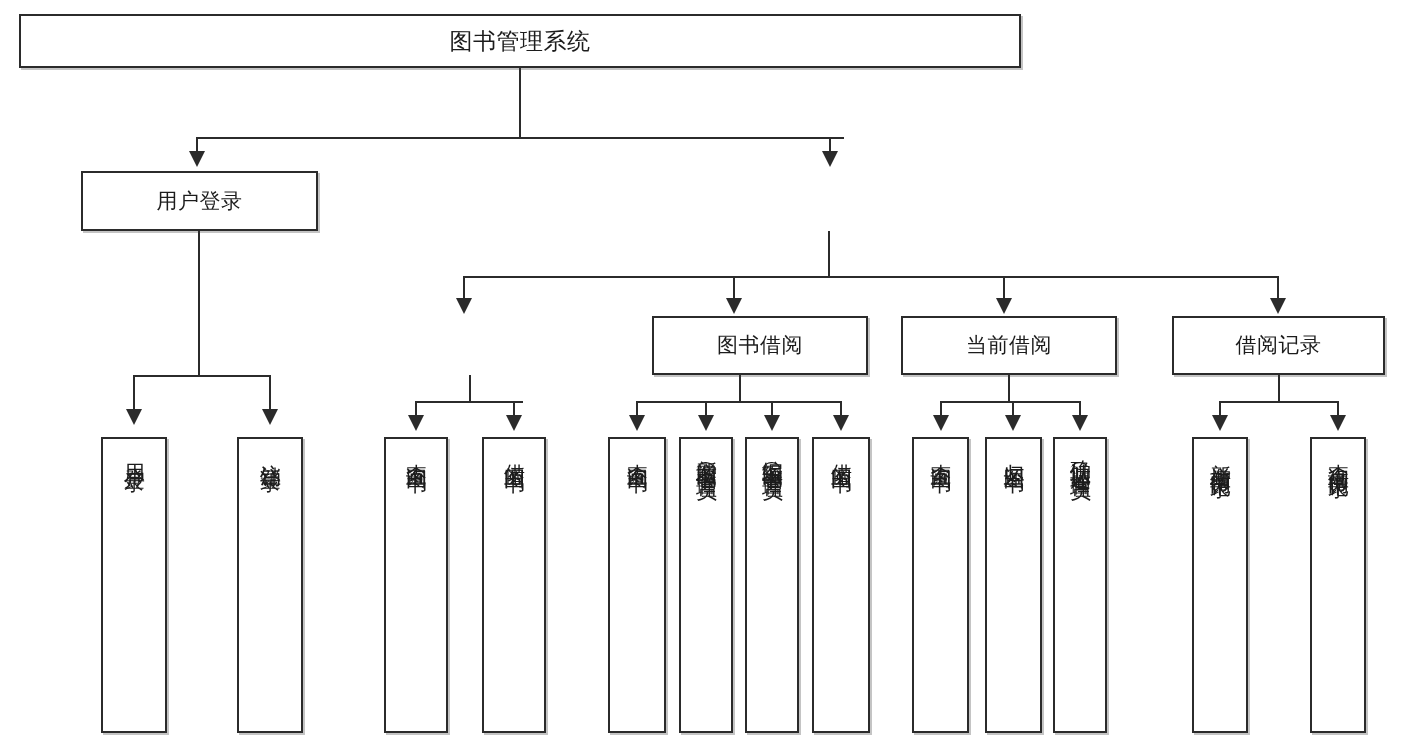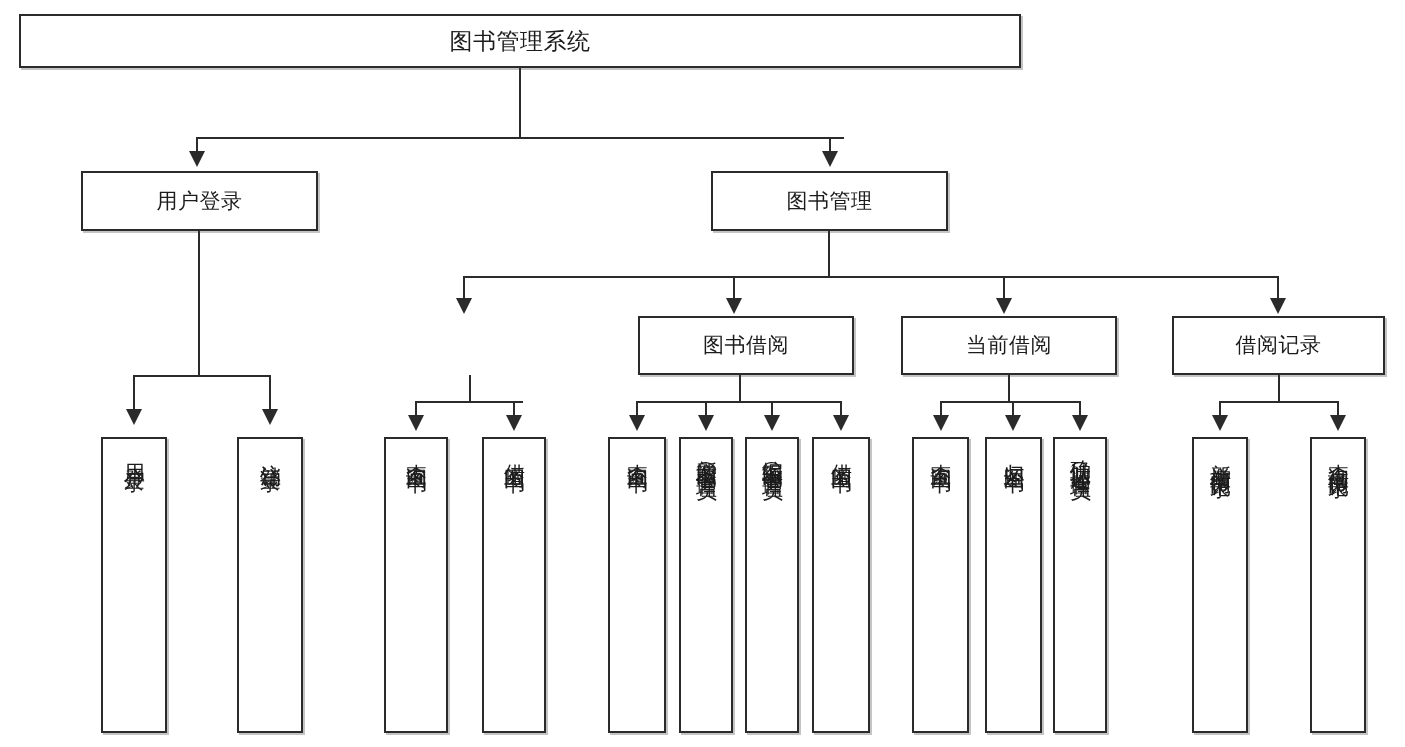--- a/index.html
+++ b/index.html
@@ -154,26 +154,23 @@
   <div class="arrow" style="left:1330px; top:415px;"></div>
 
   <div class="node horiz title" style="left:19px; top:14px; width:1002px; height:54px;">
     <span>图书管理系统</span>
   </div>
 
   <div class="node horiz" style="left:81px; top:171px; width:237px; height:60px;">
     <span>用户登录</span>
   </div>
 
-  <div class="node horiz" style="left:711px; top:171px; width:237px; height:60px;">
-    <span>图书管理</span>
-  </div>
-
-
-  <div class="node horiz" style="left:638px; top:316px; width:216px; height:59px;">
+
+
+  <div class="node horiz" style="left:652px; top:316px; width:216px; height:59px;">
     <span>图书借阅</span>
   </div>
 
   <div class="node horiz" style="left:1172px; top:316px; width:213px; height:59px;">
     <span>借阅记录</span>
   </div>
 
   <div class="node horiz" style="left:901px; top:316px; width:216px; height:59px;">
     <span>当前借阅</span>
   </div>

